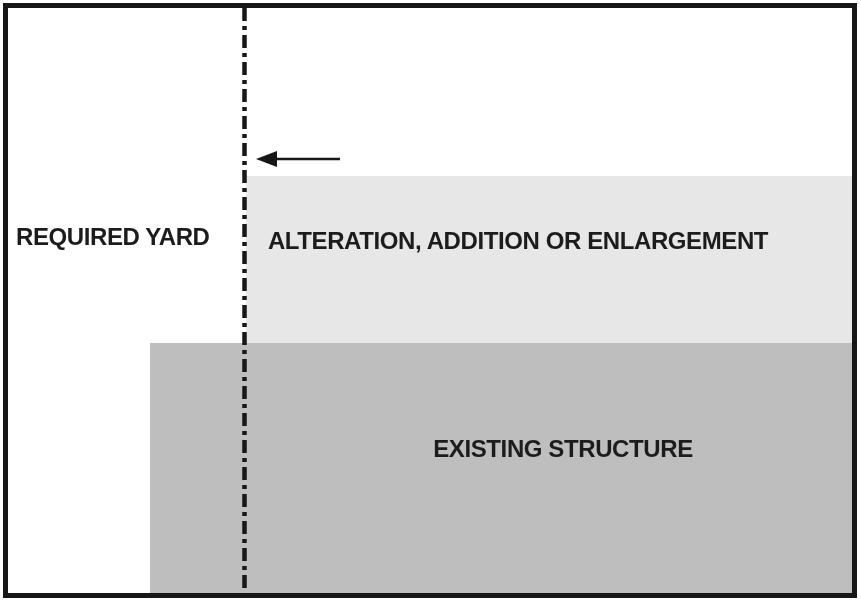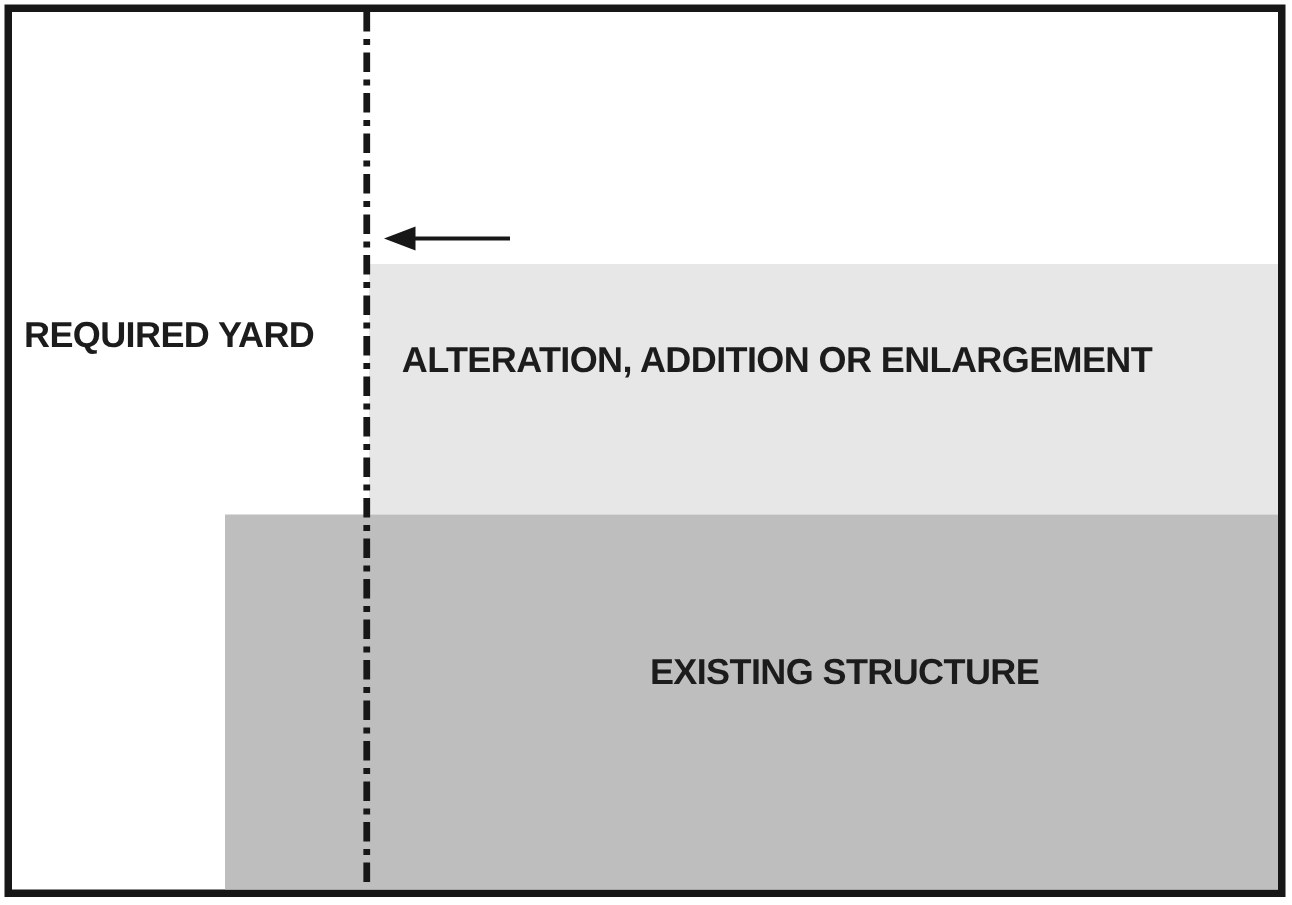--- a/index.html
+++ b/index.html
@@ -60,21 +60,21 @@
     font-size: 24px;
     letter-spacing: -0.4px;
     white-space: nowrap;
     transform: translateY(-50%);
   }
   .label.centered {
     transform: translate(-50%, -50%);
   }
   .label.required-yard {
     left: 16px;
-    top: 224px;
+    top: 237px;
   }
   .label.setback {
     left: 351px;
     top: 159px;
   }
   .label.alteration-label {
     left: 518px;
     top: 241px;
   }
   .label.existing-label {

